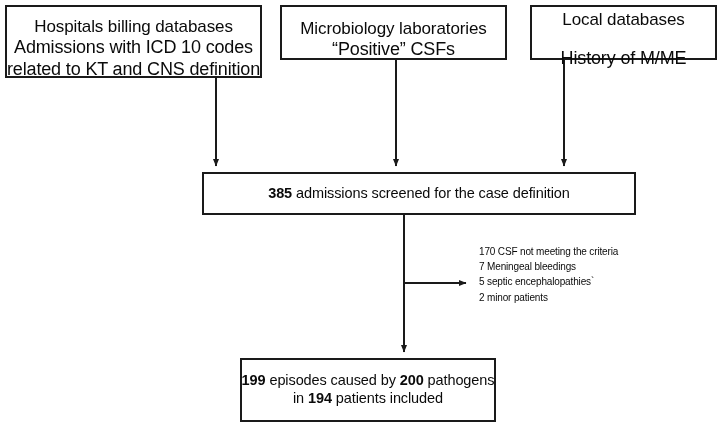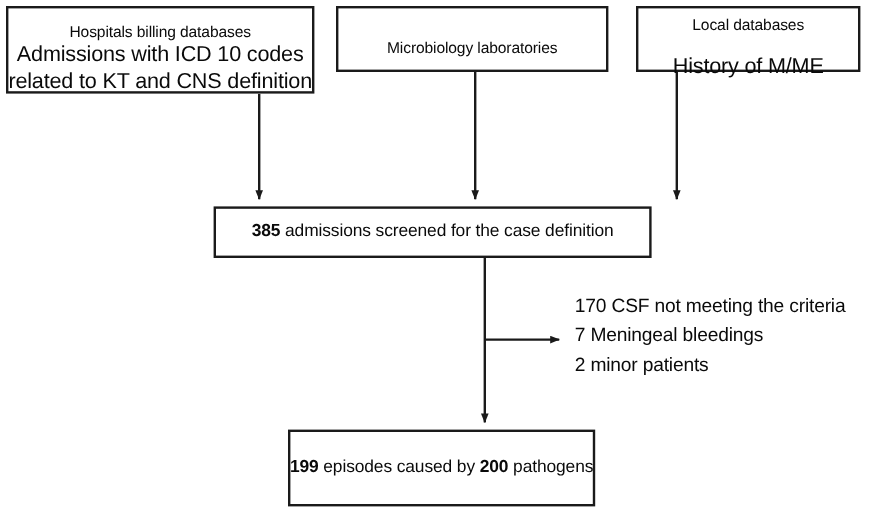--- a/index.html
+++ b/index.html
@@ -22,21 +22,21 @@
     border: 2px solid #1a1a1a;
     background: #ffffff;
     display: flex;
     flex-direction: column;
     align-items: center;
     justify-content: center;
     text-align: center;
     line-height: 1.22;
   }
   .line-lg {
-    font-size: 13px;
+    font-size: 17px;
     letter-spacing: -0.1px;
     white-space: nowrap;
     margin-top: 15px;
   }
   .line-sm {
     font-size: 18px;
     letter-spacing: -0.15px;
     white-space: nowrap;
   }
   .line-mid {
@@ -45,32 +45,32 @@
     white-space: nowrap;
   }
   .line-mid b, .line-lg b { font-weight: bold; }
 
   
   #box-hospitals { left: 5px;   top: 5px;  width: 257px; height: 73px; }
   #box-microbio  { left: 280px; top: 5px;  width: 227px; height: 55px; }
   #box-local     { left: 530px; top: 5px;  width: 187px; height: 55px; gap: 17px; }
 
   
-  #box-screened  { left: 178px; top: 172px; width: 365px; height: 43px; }
+  #box-screened  { left: 202px; top: 172px; width: 434px; height: 43px; }
 
   
   #box-included  { left: 240px; top: 358px; width: 256px; height: 64px; }
 
   
   #exclusions {
     position: absolute;
     left: 479px;
     top: 244px;
     width: 245px;
-    font-size: 16px;
+    font-size: 10px;
     line-height: 1.52;
     letter-spacing: -0.15px;
     text-align: left;
     white-space: nowrap;
   }
 
   
   #connectors {
     position: absolute;
     left: 0;
@@ -114,38 +114,43 @@
   </svg>
 
   <div class="box" id="box-hospitals">
     <div class="line-lg">Hospitals billing databases</div>
     <div class="line-sm">Admissions with ICD 10 codes</div>
     <div class="line-sm">related to KT and CNS definition</div>
   </div>
 
   <div class="box" id="box-microbio">
     <div class="line-lg">Microbiology laboratories</div>
+    <div class="line-sm">“Positive” CSFs</div>
   </div>
 
   <div class="box" id="box-local">
     <div class="line-lg">Local databases</div>
     <div class="line-sm">History of M/ME</div>
   </div>
 
   <div class="box" id="box-screened">
     <div class="line-mid">
       <b>385</b><span> admissions screened for the case definition</span>
     </div>
   </div>
 
   <div id="exclusions">
     <div>170 CSF not meeting the criteria</div>
     <div>7 Meningeal bleedings</div>
+    <div>5 septic encephalopathies`</div>
     <div>2 minor patients</div>
   </div>
 
   <div class="box" id="box-included">
     <div class="line-mid">
       <b>199</b><span> episodes  caused by </span><b>200</b><span> pathogens</span>
     </div>
+    <div class="line-mid">
+      <span>in </span><b>194</b><span> patients included</span>
+    </div>
   </div>
 
 </div>
 
 </body></html>

